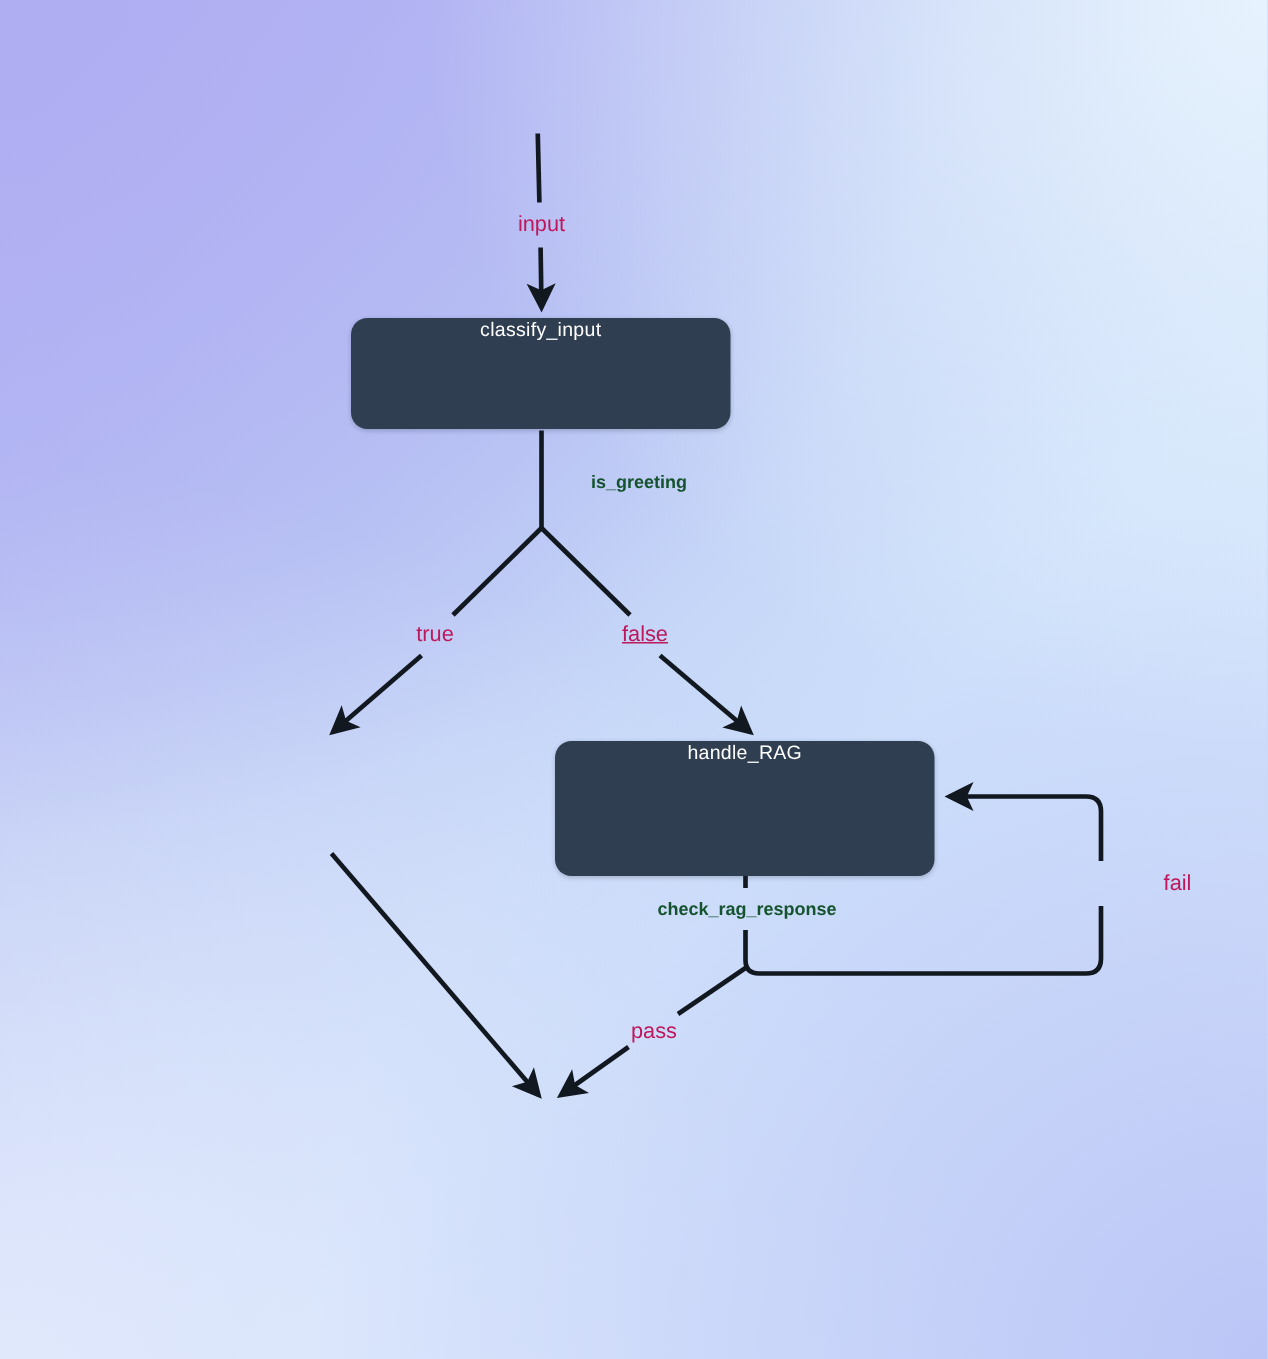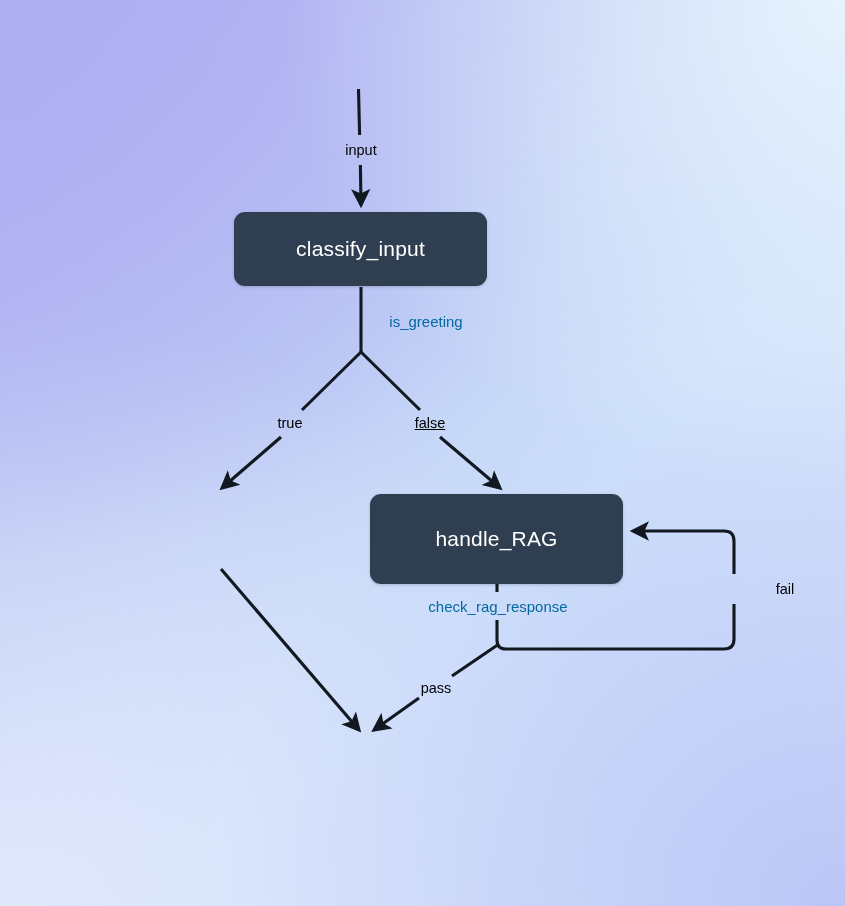--- a/index.html
+++ b/index.html
@@ -28,40 +28,41 @@
       radial-gradient(130% 110% at 0% 100%,  rgba(226,233,252,0.95) 0%, rgba(226,233,252,0.0) 60%),
       linear-gradient(135deg, #aeaef2 0%, #b9c6f3 32%, #cfe2fb 62%, #dbe6fb 100%);
   }
   #graph {
     position: absolute;
     inset: 0;
   }
   .node {
     position: absolute;
     display: flex;
-    align-items: center;
+    align-items: flex-start;
     justify-content: center;
     background: #2f3e50;
     border-radius: 11px;
     color: #ffffff;
-    font-size: 21px;
+    font-size: 13px;
     letter-spacing: 0.2px;
     box-shadow: 0 1px 3px rgba(30,40,60,0.22);
     box-sizing: border-box;
   }
   .edge-label {
     position: absolute;
     font-size: 14.5px;
-    color: #000000;
+    color: #be185d;
     white-space: nowrap;
     transform: translate(-50%, -50%);
   }
   .edge-label.cond {
-    color: #0369a1;
-    font-size: 15px;
+    color: #14532d;
+    font-size: 12px;
+    font-weight: bold;
   }
 </style>
 </head>
 <body>
 
 <div id="canvas">
 
   <div id="bg-gradient"></div>
 
   <svg id="graph" viewBox="0 0 845 906" width="845" height="906" xmlns="http://www.w3.org/2000/svg">

